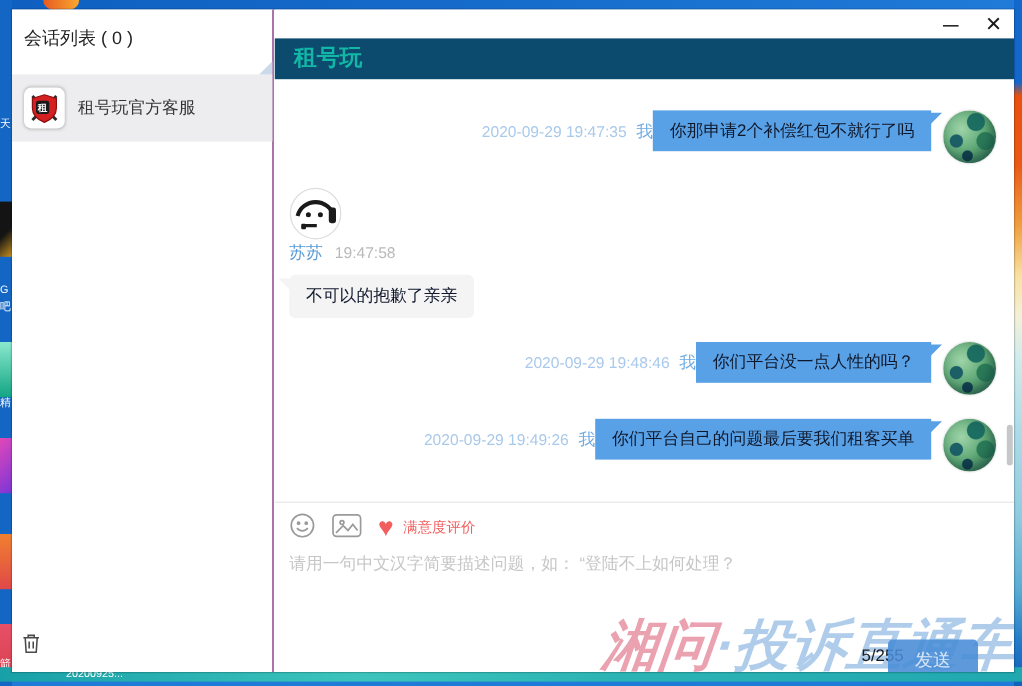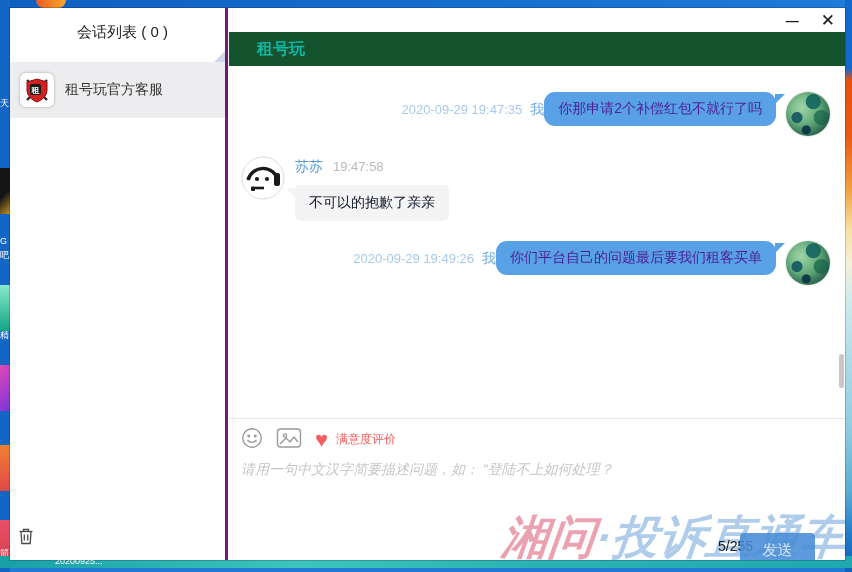--- a/index.html
+++ b/index.html
@@ -32,80 +32,80 @@
   .edge-bottom { position:absolute; left:0; bottom:4px; width:100%; height:12px; z-index:1;
     background:linear-gradient(90deg,#18a0a8,#3cc4bc 35%,#2cb4b4 60%,#20a8b0); }
   .edge-bottom .file { position:absolute; left:55px; top:0; font-size:9px; color:#fff; }
 
   
   .window { position:absolute; left:10px; top:8px; width:835px; height:552px;
     background:#fff; z-index:2; box-shadow:0 0 0 1px rgba(0,0,0,.18); }
 
   
   .sidebar { position:absolute; left:0; top:0; bottom:0; width:218px;
-    border-right:3px solid #701a75; background:#fff;text-align:center; }
+    border-right:1px solid #701a75; background:#fff; }
   .sidebar-title { padding:15px 0 0 10px; font-size:15px; color:#222; height:38px; }
   .conv-item { position:relative; margin-top:16px; height:56px; background:#ededef;
     display:flex; align-items:center; padding-left:10px; cursor:pointer; }
   .conv-item .fold { position:absolute; top:-11px; right:0; width:0; height:0;
     border-bottom:11px solid #ccd9ea; border-left:11px solid transparent; }
   .logo { width:34px; height:34px; border-radius:6px; background:#fff; flex-shrink:0;
     box-shadow:0 0 3px rgba(0,0,0,.3); display:flex; align-items:center; justify-content:center; }
   .conv-label { font-size:14px; color:#333; margin-left:11px; }
   .trash-btn { position:absolute; left:8px; bottom:12px; background:none; border:none; cursor:pointer; }
 
   
   .chatpane { position:absolute; left:219px; top:0; right:0; bottom:0;
     display:flex; flex-direction:column; background:#fff; }
   .titlebar { height:24px; display:flex; justify-content:flex-end; align-items:center; }
   .win-btn { border:none; background:none; color:#1a1a1a; cursor:pointer; line-height:1; }
   .win-min { font-size:13px; margin-right:22px; font-weight:bold; }
   .win-close { font-size:17px; margin-right:10px; }
-  .chat-header { height:34px; background:#14532d; line-height:34px; padding-left:28px;
-    font-size:16px; font-weight:bold; color:#12b7a6; }
+  .chat-header { height:34px; background:#0c4a6e; line-height:34px; padding-left:16px;
+    font-size:19px; font-weight:bold; color:#12b7a6; }
   .messages { flex:1; position:relative; padding-top:26px; overflow:hidden; }
 
   .msg-out { display:flex; justify-content:flex-end; align-items:flex-start;
     padding-right:15px; margin-bottom:20px; }
   .out-col { display:flex; flex-direction:row; align-items:flex-end; margin-right:10px; }
   .out-meta { font-size:13px; color:#a9c9ea; margin-bottom:7px; }
   .out-meta .me { color:#6fabe4; font-size:14px; margin-left:8px; }
-  .bubble-blue { position:relative; background:#59a1e6; color:#4c1d95; font-size:14px;
-    padding:8px 14px; border-radius:11px; max-width:420px; }
+  .bubble-blue { position:relative; background:#59a1e6; color:#0f172a; font-size:14px;
+    padding:8px 14px; border-radius:0; max-width:420px; }
   .bubble-blue::after { content:""; position:absolute; top:2px; right:-9px; width:0; height:0;
     border-left:10px solid #59a1e6; border-bottom:10px solid transparent; }
   .avatar-green { width:44px; height:44px; border-radius:50%; flex-shrink:0;
     background:
       radial-gradient(circle at 62% 22%, #1d6e62 7px, transparent 8px),
       radial-gradient(circle at 25% 58%, #1c5f66 5px, transparent 6px),
       radial-gradient(circle at 80% 58%, #2a7a58 7px, transparent 8px),
       radial-gradient(circle at 46% 86%, #123f4e 4px, transparent 5px),
       radial-gradient(circle at 35% 35%, #9ed4a8, #55a06e 55%, #2e6b55 100%);
     box-shadow:inset -3px -4px 8px rgba(0,30,40,.35), 0 0 2px rgba(0,0,0,.25); }
 
-  .msg-in { display:flex; align-items:flex-start; padding-left:12px; margin-bottom:20px; }
+  .msg-in { display:flex; align-items:flex-start; padding-left:12px; margin-bottom:20px;flex-direction:column; }
   .avatar-agent { width:44px; height:44px; flex-shrink:0; margin-right:10px; }
   .in-meta { font-size:14px; margin:2px 0 9px; }
   .in-name { color:#5b9bd5; }
   .in-time { color:#b9b9b9; font-size:13px; margin-left:10px; }
   .bubble-gray { position:relative; display:inline-block; background:#f4f4f5; color:#0f172a;
     font-size:14px; padding:9px 14px; border-radius:5px; }
   .bubble-gray::before { content:""; position:absolute; top:3px; left:-9px; width:0; height:0;
     border-right:10px solid #f4f4f5; border-bottom:10px solid transparent; }
 
   .scroll-thumb { position:absolute; right:1px; top:288px; width:5px; height:34px;
     border-radius:3px; background:#c5c7c9; }
 
   
   .composer { height:142px; border-top:1px solid #e6e6e6; position:relative; overflow:hidden; }
   .toolbar { display:flex; align-items:center; gap:13px; padding:8px 0 0 12px; }
   .tool-btn { background:none; border:none; cursor:pointer; display:flex; align-items:center; }
   .heart { color:#f25d5d; font-size:22px; line-height:20px; }
   .sat-label { color:#f25d5d; font-size:12px; margin-left:-5px; }
-  .input-line { color:#c6c6c6; font-size:14px; padding:9px 12px 0; cursor:text;font-style:italic; }
+  .input-line { color:#c6c6c6; font-size:14px; padding:9px 12px 0; cursor:text; }
   .watermark { position:absolute; right:-2px; bottom:-9px; z-index:1; white-space:nowrap;
     font-size:46px; font-weight:bold; font-style:italic; letter-spacing:1px;
     transform:skewX(-6deg); opacity:.62; }
   .wm1 { color:#e06a80; } .wm2 { color:#7fb0e0; }
   .char-count { position:absolute; right:92px; bottom:6px; font-size:14px; color:#1a1a1a; z-index:2; }
   .send-btn { position:absolute; right:30px; bottom:-7px; width:75px; height:34px; z-index:2;
     background:rgba(72,140,214,.88); border:none; border-radius:4px;
     color:#d9e7f7; font-size:15px; cursor:pointer; }
 </style>
 </head>
@@ -192,20 +192,29 @@
           </svg>
         </div>
         <div>
           <div class="in-meta">
             <span class="in-name">苏苏</span><span class="in-time">19:47:58</span>
           </div>
           <div class="bubble-gray">不可以的抱歉了亲亲</div>
         </div>
       </div>
 
+      <div class="msg-out">
+        <div class="out-col">
+          <div class="out-meta">
+            <span>2020-09-29 19:48:46</span><span class="me">我</span>
+          </div>
+          <div class="bubble-blue">你们平台没一点人性的吗？</div>
+        </div>
+        <div class="avatar-green"></div>
+      </div>
 
       <div class="msg-out" style="margin-bottom:0">
         <div class="out-col">
           <div class="out-meta">
             <span>2020-09-29 19:49:26</span><span class="me">我</span>
           </div>
           <div class="bubble-blue">你们平台自己的问题最后要我们租客买单</div>
         </div>
         <div class="avatar-green"></div>
       </div>

